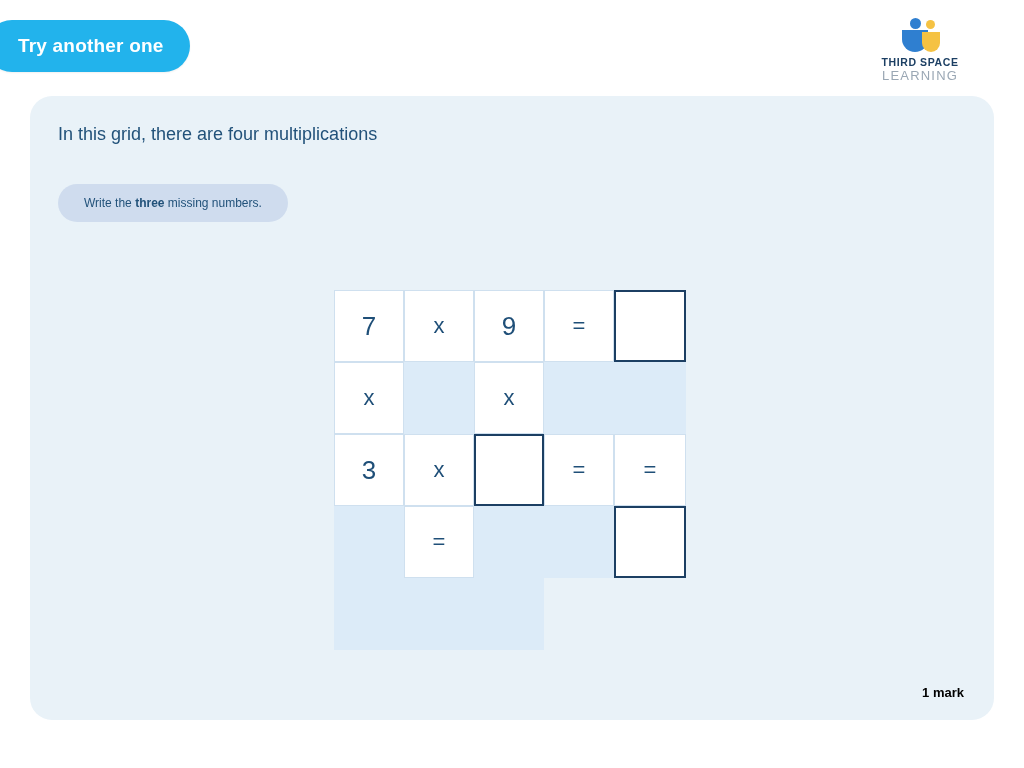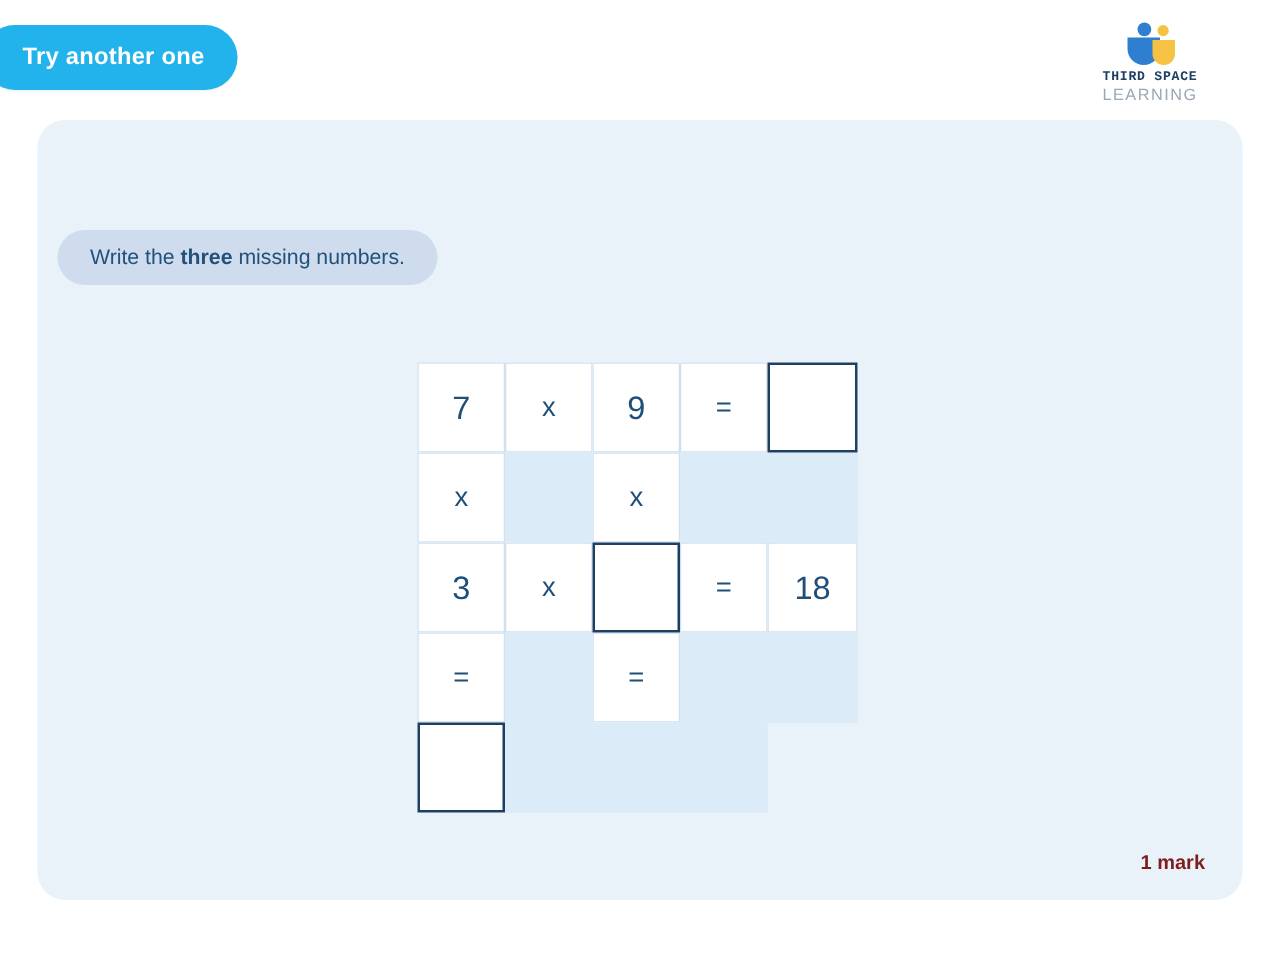--- a/index.html
+++ b/index.html
@@ -63,21 +63,20 @@
   }
   .logo-arc-yellow {
     position: absolute; left: 30px; top: 14px;
     width: 18px; height: 20px;
     background: #f5c243;
     border-radius: 0 0 10px 10px;
   }
   .logo-line1 {
     font-size: 10.5px; font-weight: bold; color: #1c3f63;
     letter-spacing: 0.6px;
-    font-family: Liberation Mono, monospace;
   }
   .logo-line2 {
     font-size: 13px; color: #9aa7b4; letter-spacing: 1.2px;
   }
 
   
   .card {
     position: absolute;
     left: 30px; top: 96px;
     width: 964px; height: 624px;
@@ -86,36 +85,36 @@
   }
   .prompt {
     position: absolute;
     left: 28px; top: 28px;
     font-size: 18px;
     color: #22527a;
     font-weight: 500;
   }
   .instruction {
     position: absolute;
-    left: 16px; top: 88px;
+    left: 28px; top: 88px;
     background: #cfdcee;
     border-radius: 22px;
     padding: 12px 26px;
-    font-size: 17px;
+    font-size: 12px;
     color: #22527a;
     font-weight: 500;
   }
   .instruction b { font-weight: bold; }
 
   .mark {
     position: absolute;
     right: 30px; bottom: 20px;
-    font-size: 16px;
+    font-size: 13px;
     font-weight: bold;
-    color: #7f1d1d;
+    color: #000000;
   }
 
   
   .grid {
     position: absolute;
     left: 304px; top: 194px;
     display: grid;
     grid-template-columns: 70px 70px 70px 70px 72px;
     grid-template-rows: 72px 72px 72px 72px 72px;
   }
@@ -158,41 +157,41 @@
       <div class="logo-arc-yellow"></div>
       <div class="logo-dot-blue"></div>
       <div class="logo-dot-yellow"></div>
     </div>
     <div class="logo-line1">THIRD SPACE</div>
     <div class="logo-line2">LEARNING</div>
   </div>
 
   <div class="card">
 
+    <div class="prompt">In this grid, there are four multiplications</div>
 
     <div class="instruction">
       <span>Write the </span><b>three</b><span> missing numbers.</span>
     </div>
 
     <div class="grid">
         <div class="cell white">7</div>
         <div class="cell white op">x</div>
         <div class="cell white">9</div>
         <div class="cell white op">=</div>
         <div class="cell answer"></div>
         <div class="cell white op">x</div>
         <div class="cell tint"></div>
         <div class="cell white op">x</div>
         <div class="cell tint"></div>
         <div class="cell tint"></div>
         <div class="cell white">3</div>
         <div class="cell white op">x</div>
         <div class="cell answer"></div>
         <div class="cell white op">=</div>
-        <div class="cell white">18</div>
         <div class="cell white op">=</div>
         <div class="cell tint"></div>
         <div class="cell white op">=</div>
         <div class="cell tint"></div>
         <div class="cell tint"></div>
         <div class="cell answer"></div>
         <div class="cell tint"></div>
         <div class="cell tint"></div>
         <div class="cell tint"></div>
       </div>

